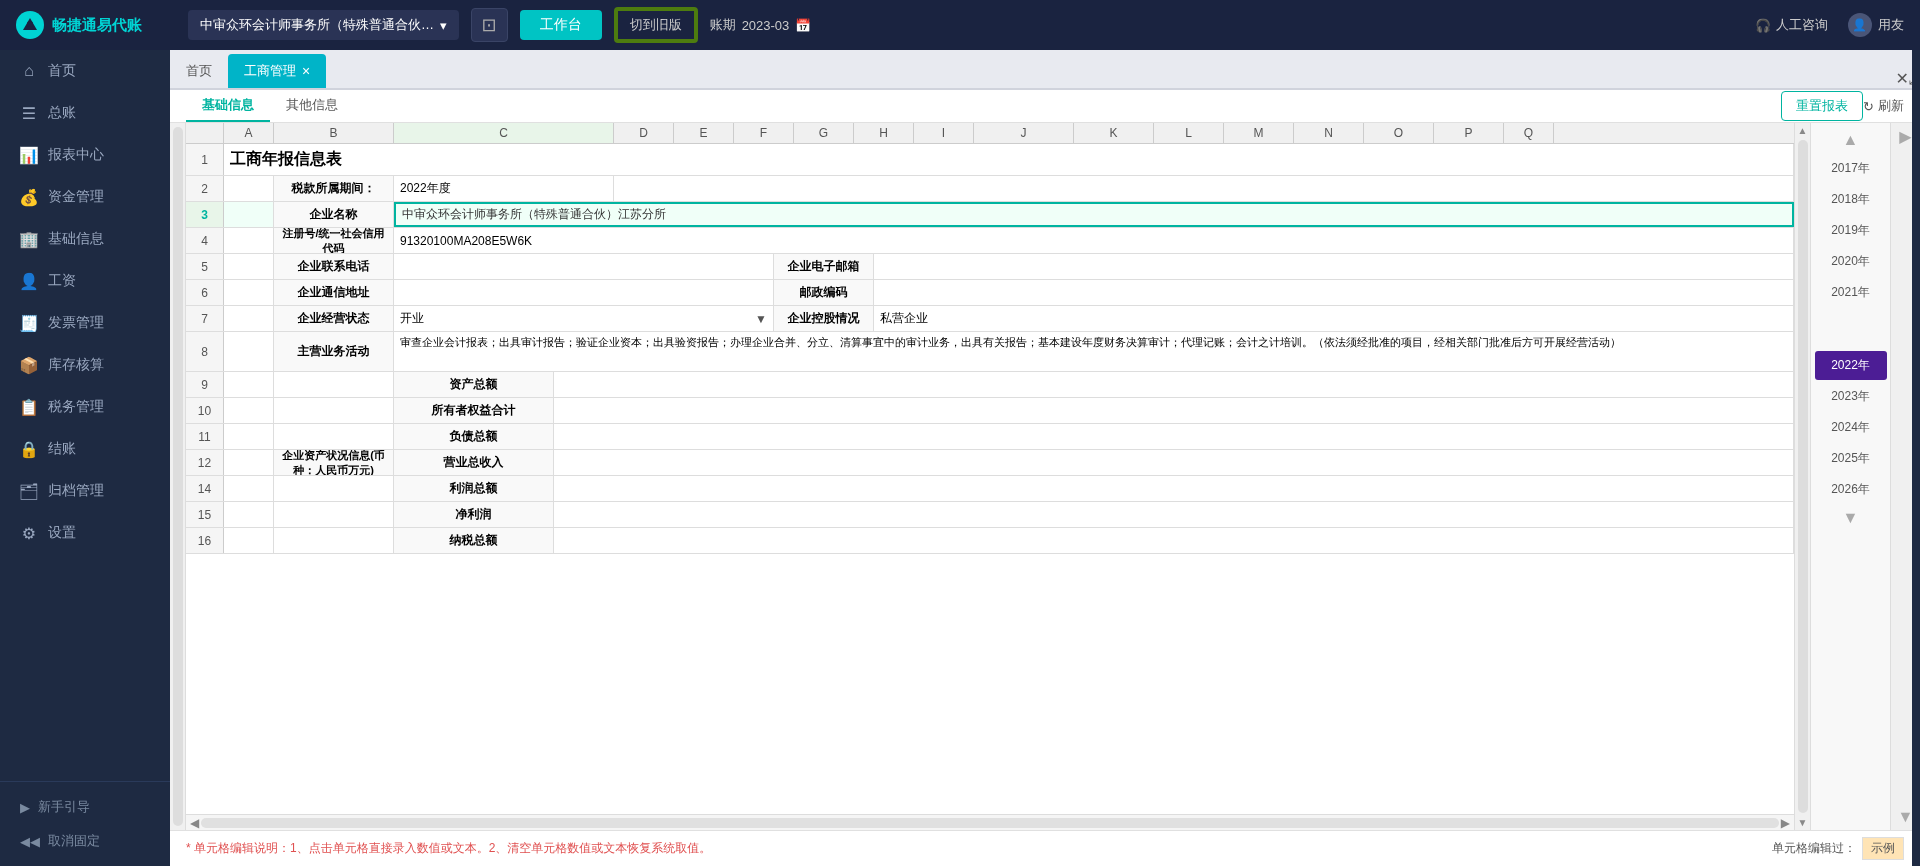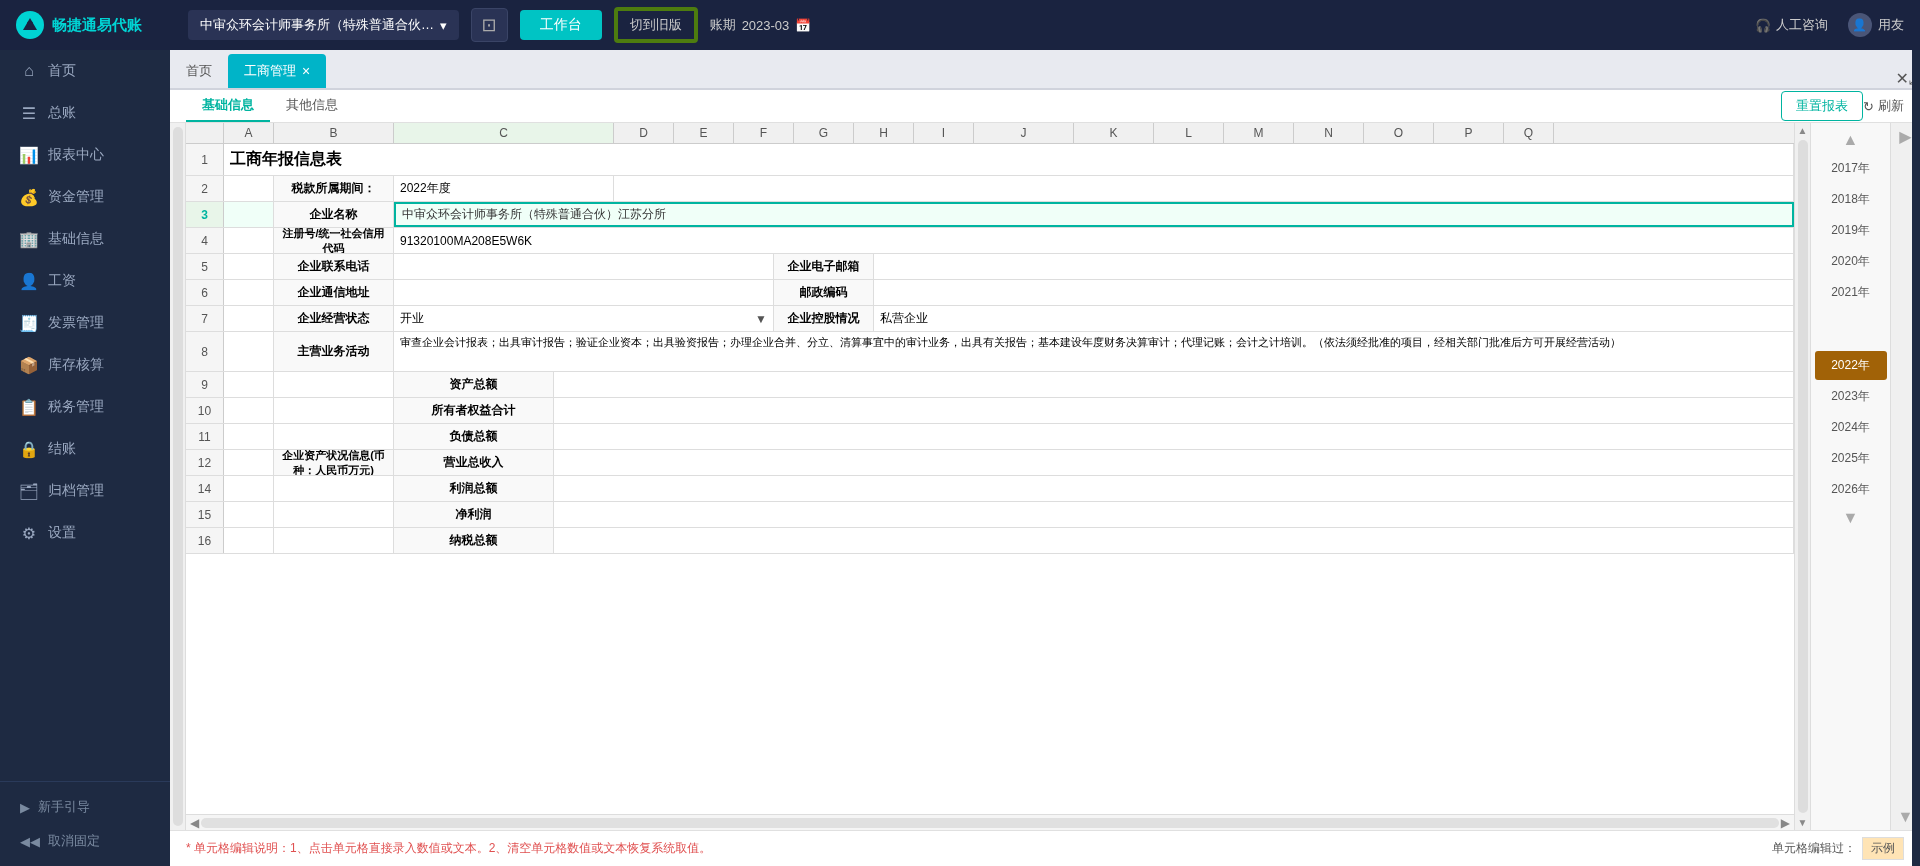--- a/index.html
+++ b/index.html
@@ -60,21 +60,21 @@
     
     .sheet-scroll { flex: 1; overflow: auto; }
     .sheet-row { display: flex; border-bottom: 1px solid #ddd; min-height: 26px; }
     .row-num { width: 38px; min-width: 38px; background: #f5f5f5; border-right: 1px solid #ccc; text-align: center; padding: 3px 0; font-size: 12px; color: #555; display: flex; align-items: center; justify-content: center; flex-shrink: 0; }
     .cell { border-right: 1px solid #ddd; padding: 3px 6px; font-size: 12px; display: flex; align-items: center; overflow: hidden; }
     .cell.header-cell { background: #f9f9f9; text-align: center; justify-content: center; font-weight: bold; }
 
     
     .year-panel { width: 80px; background: #f8f8f8; border-left: 1px solid #ddd; display: flex; flex-direction: column; align-items: center; padding: 4px 0; flex-shrink: 0; overflow: hidden; }
     .year-item { width: 72px; padding: 6px 0; text-align: center; cursor: pointer; font-size: 12px; color: #555; border-radius: 3px; margin: 1px 0; }
-    .year-item.active { background: #a16207; color: #fff; margin-top: 43px; }
+    .year-item.active { background: #4c1d95; color: #fff; margin-top: 43px; }
     .year-nav { color: #aaa; cursor: pointer; font-size: 16px; padding: 4px; }
 
     
     .bottom-bar { height: 36px; background: #fff; border-top: 1px solid #e0e0e0; display: flex; align-items: center; padding: 0 16px; flex-shrink: 0; }
     .bottom-hint { color: #e05050; font-size: 12px; }
     .bottom-spacer { flex: 1; }
     .cell-edit-hint { color: #555; font-size: 12px; display: flex; align-items: center; gap: 6px; }
     .example-cell { background: #ffe4b5; padding: 2px 8px; border: 1px solid #ddd; font-size: 12px; }
 
     

